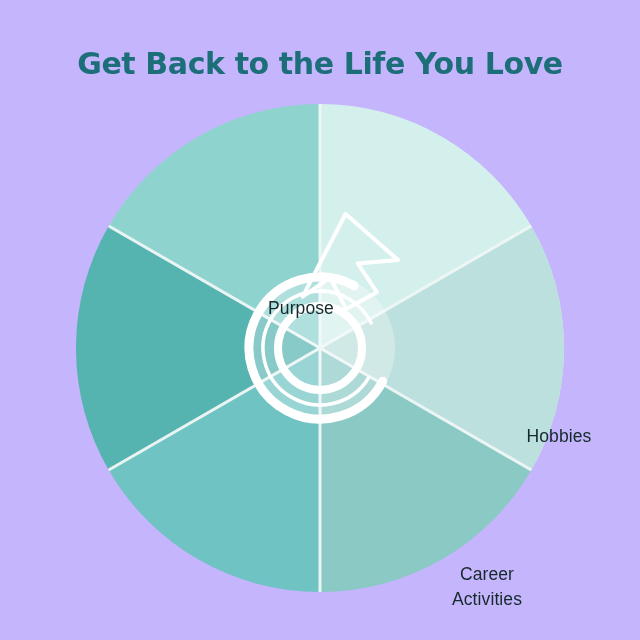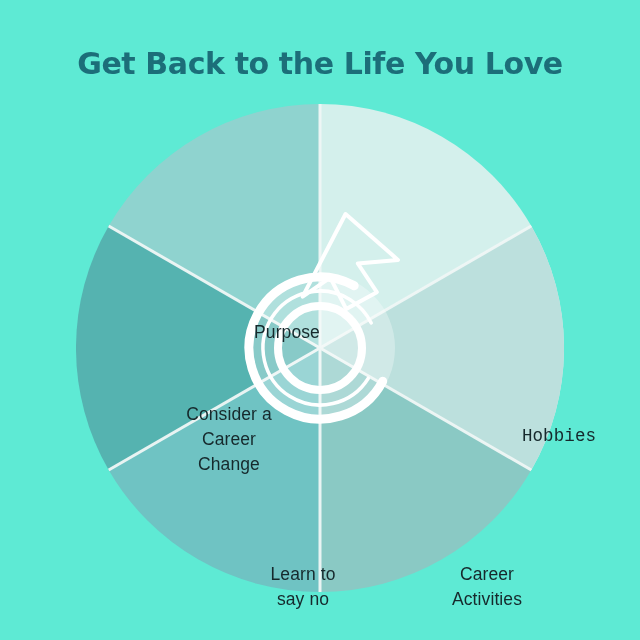--- a/index.html
+++ b/index.html
@@ -11,21 +11,21 @@
     height: 640px;
     background: #F0F7F6;
     font-family: "Liberation Sans", sans-serif;
     overflow: hidden;
     position: relative;
   }
   #infographic {
     position: relative;
     width: 640px;
     height: 640px;
-    background: #5eead4;
+    background: #c4b5fd;
   }
   #page-title {
     position: absolute;
     left: 0;
     top: 44px;
     width: 640px;
     text-align: center;
     font-family: "DejaVu Sans", sans-serif;
     font-size: 30px;
     font-weight: bold;
@@ -51,25 +51,25 @@
     font-family: "Liberation Sans", sans-serif;
     font-size: 17.5px;
     font-weight: 400;
     color: #16292C;
     line-height: 25px;
     letter-spacing: 0.1px;
     white-space: pre-line;
     pointer-events: none;
   }
   #label-positive-outlook { left: 330px; top: 176px; width: 150px; }
-  #label-hobbies         { left: 418px; top: 320px; width: 130px; font-family: Liberation Mono, monospace; }
+  #label-hobbies         { left: 418px; top: 320px; width: 130px; }
   #label-healthy-activities { left: 336px; top: 458px; width: 150px; }
   #label-learn-to-say-no { left: 152px; top: 458px; width: 150px; }
   #label-consider-career-change { left: 78px; top: 298px; width: 150px; }
-  #label-purpose         { left: 136px; top: 192px; width: 150px; margin-top: 24px; }
+  #label-purpose         { left: 150px; top: 192px; width: 150px; }
 </style>
 </head>
 <body>
 
 <div id="infographic">
 
   <div id="page-title">Get Back to the Life You Love</div>
 
   <div id="wheel-wrap">
 
@@ -108,23 +108,18 @@
         <path fill="none" stroke="#FFFFFF" stroke-width="4" stroke-linejoin="round" stroke-linecap="round" d="M152,84 L206,128 L166,133 L186,161 L156,179 L139,148 L112,168 Z" transform="translate(116,26) rotate(2 152 128)"></path>
       </g>
     </svg>
 
 
     <div class="seg-label" id="label-hobbies">Hobbies</div>
 
     <div class="seg-label" id="label-healthy-activities">Career
 Activities</div>
 
-    <div class="seg-label" id="label-learn-to-say-no">Learn to
-say no</div>
 
-    <div class="seg-label" id="label-consider-career-change">Consider a
-Career
-Change</div>
 
     <div class="seg-label" id="label-purpose">Purpose</div>
 
   </div>
 </div>
 
 </body></html>

